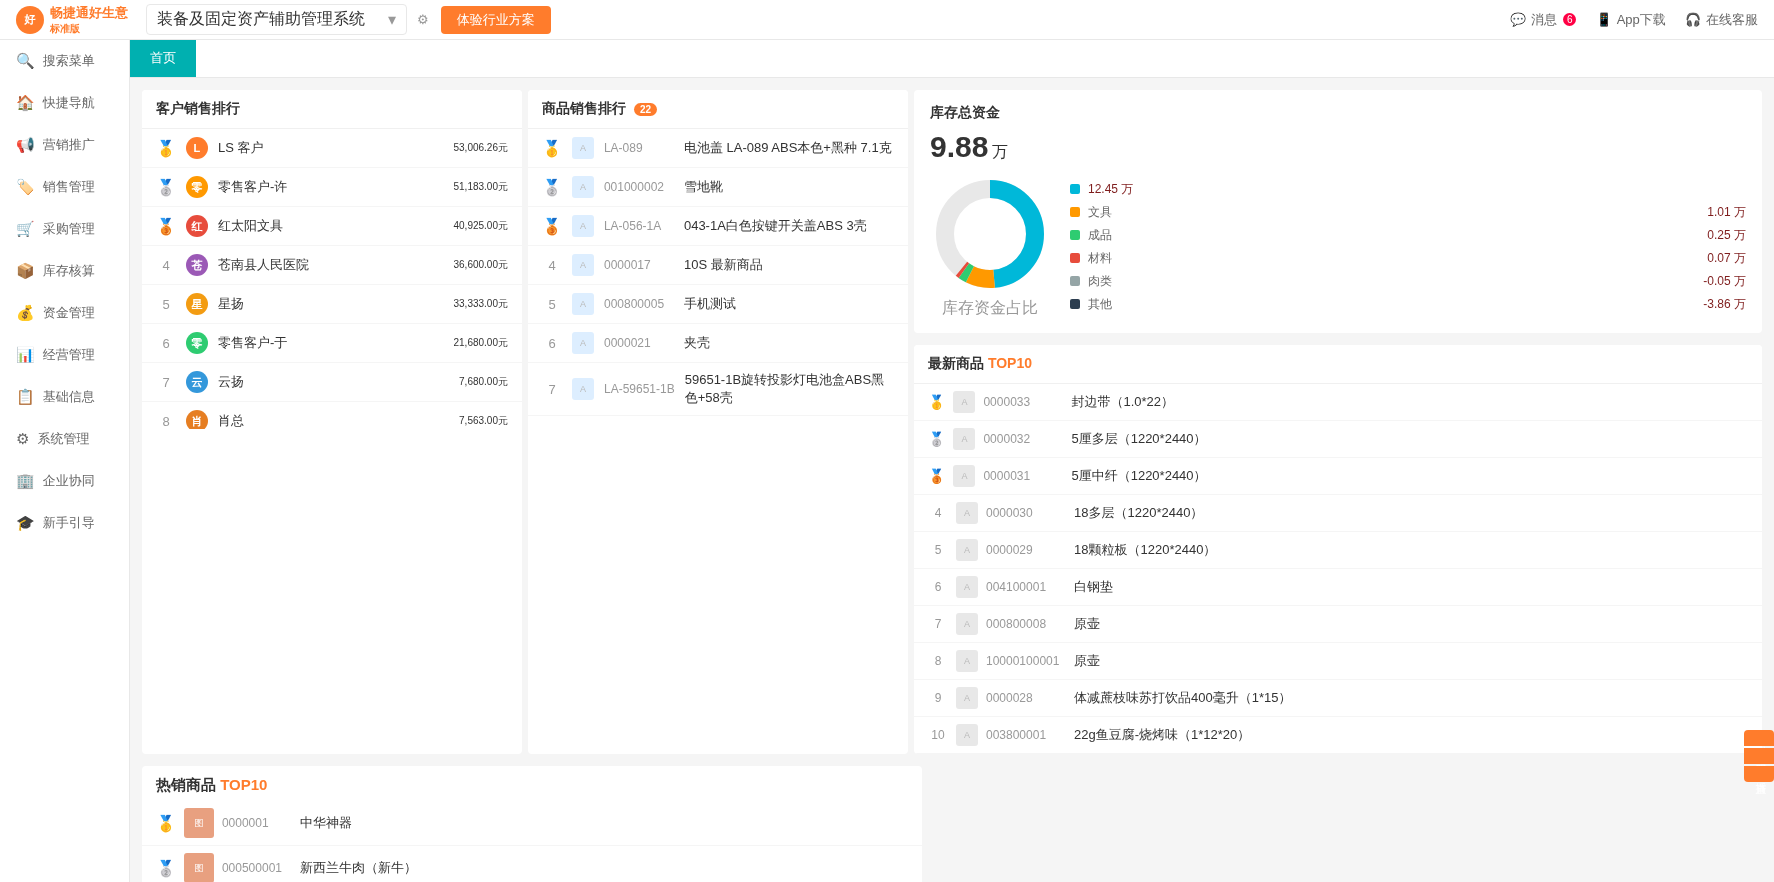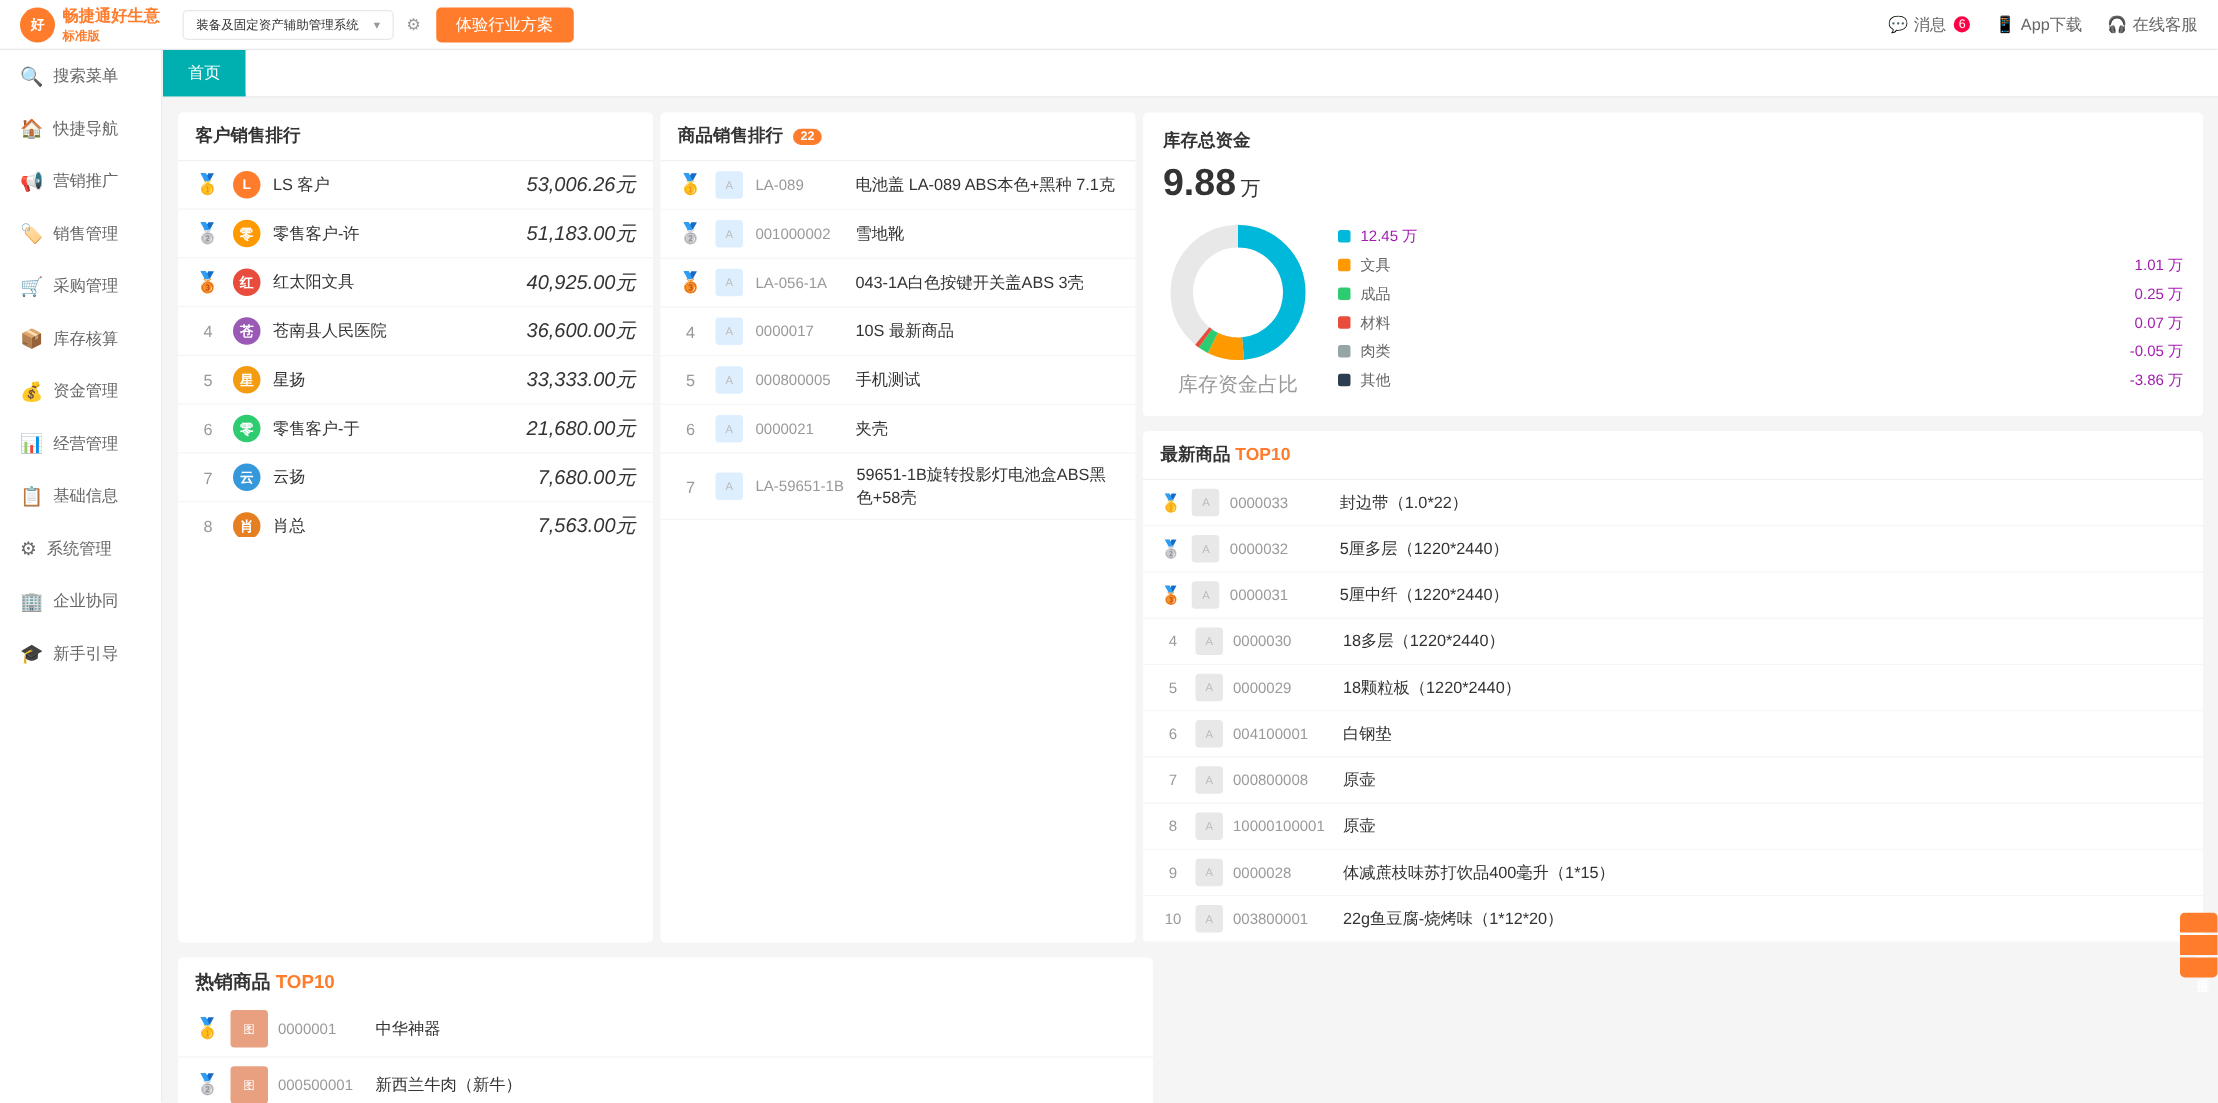--- a/index.html
+++ b/index.html
@@ -27,24 +27,24 @@
       font-size: 13px;
     }
     .logo-icon {
       width: 28px; height: 28px;
       background: #ff7c2c;
       border-radius: 50%;
       display: flex; align-items: center; justify-content: center;
       color: white; font-size: 11px;
     }
     .system-select {
-      display: flex; align-items: center; gap: 12px;
+      display: flex; align-items: center; gap: 23px;
       border: 1px solid #e8e8e8; border-radius: 4px;
       padding: 4px 10px; cursor: pointer; background: #fff;
-      font-size: 10px; color: #333;
+      font-size: 16px; color: #333;
     }
     .trial-btn {
       background: #ff7c2c; color: white;
       border: none; border-radius: 4px;
       padding: 5px 16px; cursor: pointer;
       font-size: 13px; margin-left: 12px;
     }
     .header-right {
       margin-left: auto;
       display: flex; align-items: center; gap: 20px;
@@ -135,21 +135,21 @@
       width: 20px; text-align: center;
       font-size: 13px; color: #999;
     }
     .rank-badge {
       width: 22px; height: 22px;
       border-radius: 50%;
       display: flex; align-items: center; justify-content: center;
       font-size: 11px; font-weight: bold; color: white;
     }
     .rank-name { flex: 1; font-size: 13px; color: #333; }
-    .rank-amount { font-size: 16px; color: #333; font-style: italic; }
+    .rank-amount { font-size: 10px; color: #333; }
 
     
     .mid-panel {
       background: #fff;
       border-radius: 4px;
       flex: 0 0 420px;
       overflow: hidden;
     }
     .product-row {
       display: flex; align-items: center;
@@ -190,21 +190,21 @@
     }
     .legend-item {
       display: flex; align-items: center; gap: 8px;
       font-size: 12px;
     }
     .legend-dot {
       width: 10px; height: 10px;
       border-radius: 2px;
     }
     .legend-label { flex: 1; color: #666; }
-    .legend-value { color: #a21caf; font-weight: 500; }
+    .legend-value { color: #7f1d1d; font-weight: 500; }
 
     
     .newest-card {
       background: #fff;
       border-radius: 4px;
       flex: 1;
       overflow: hidden;
     }
     .newest-row {
       display: flex; align-items: center;

